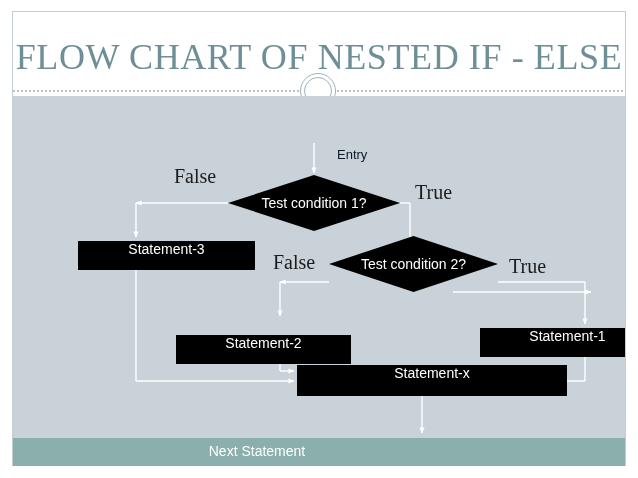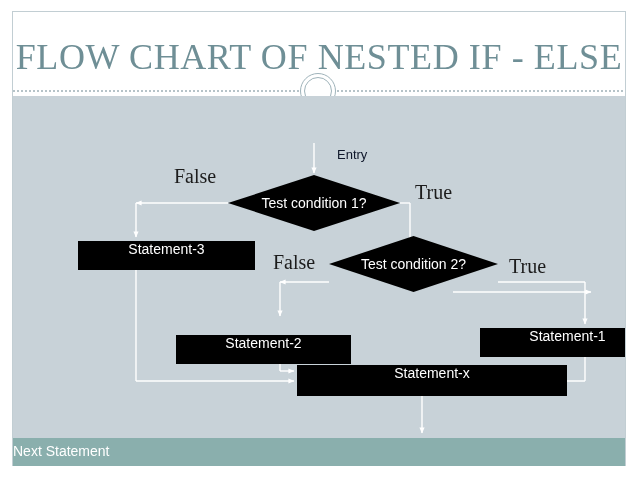--- a/index.html
+++ b/index.html
@@ -112,21 +112,21 @@
     top: 342px;
     width: 612px;
     height: 28px;
     background: #8aafad;
   }
   #footer-label {
     position: absolute;
     left: 0;
     top: 5px;
     width: 488px;
-    text-align: left;
+    text-align: center;
     color: #ffffff;
     font-size: 14px;
     font-family: "Liberation Sans", sans-serif;
   }
 
   
   .node-box {
     position: absolute;
     background: #000000;
     color: #ffffff;

